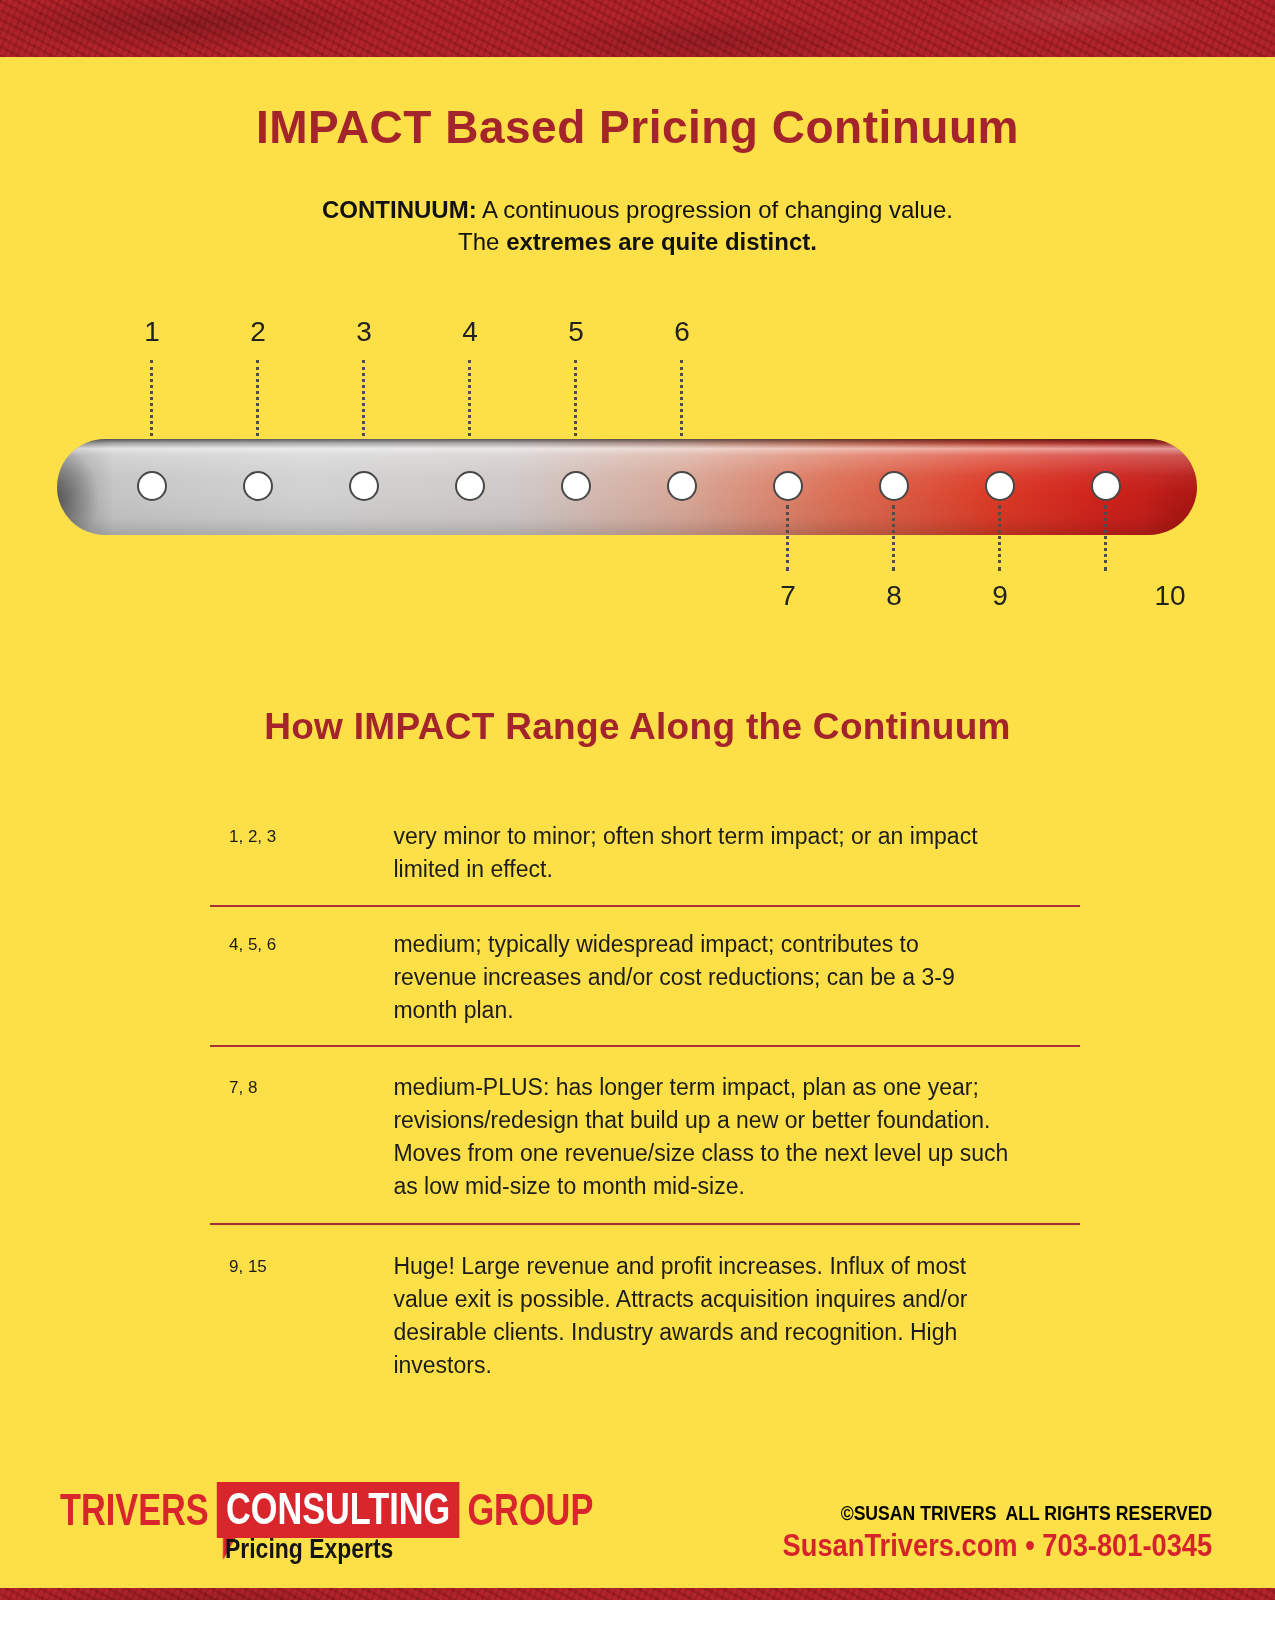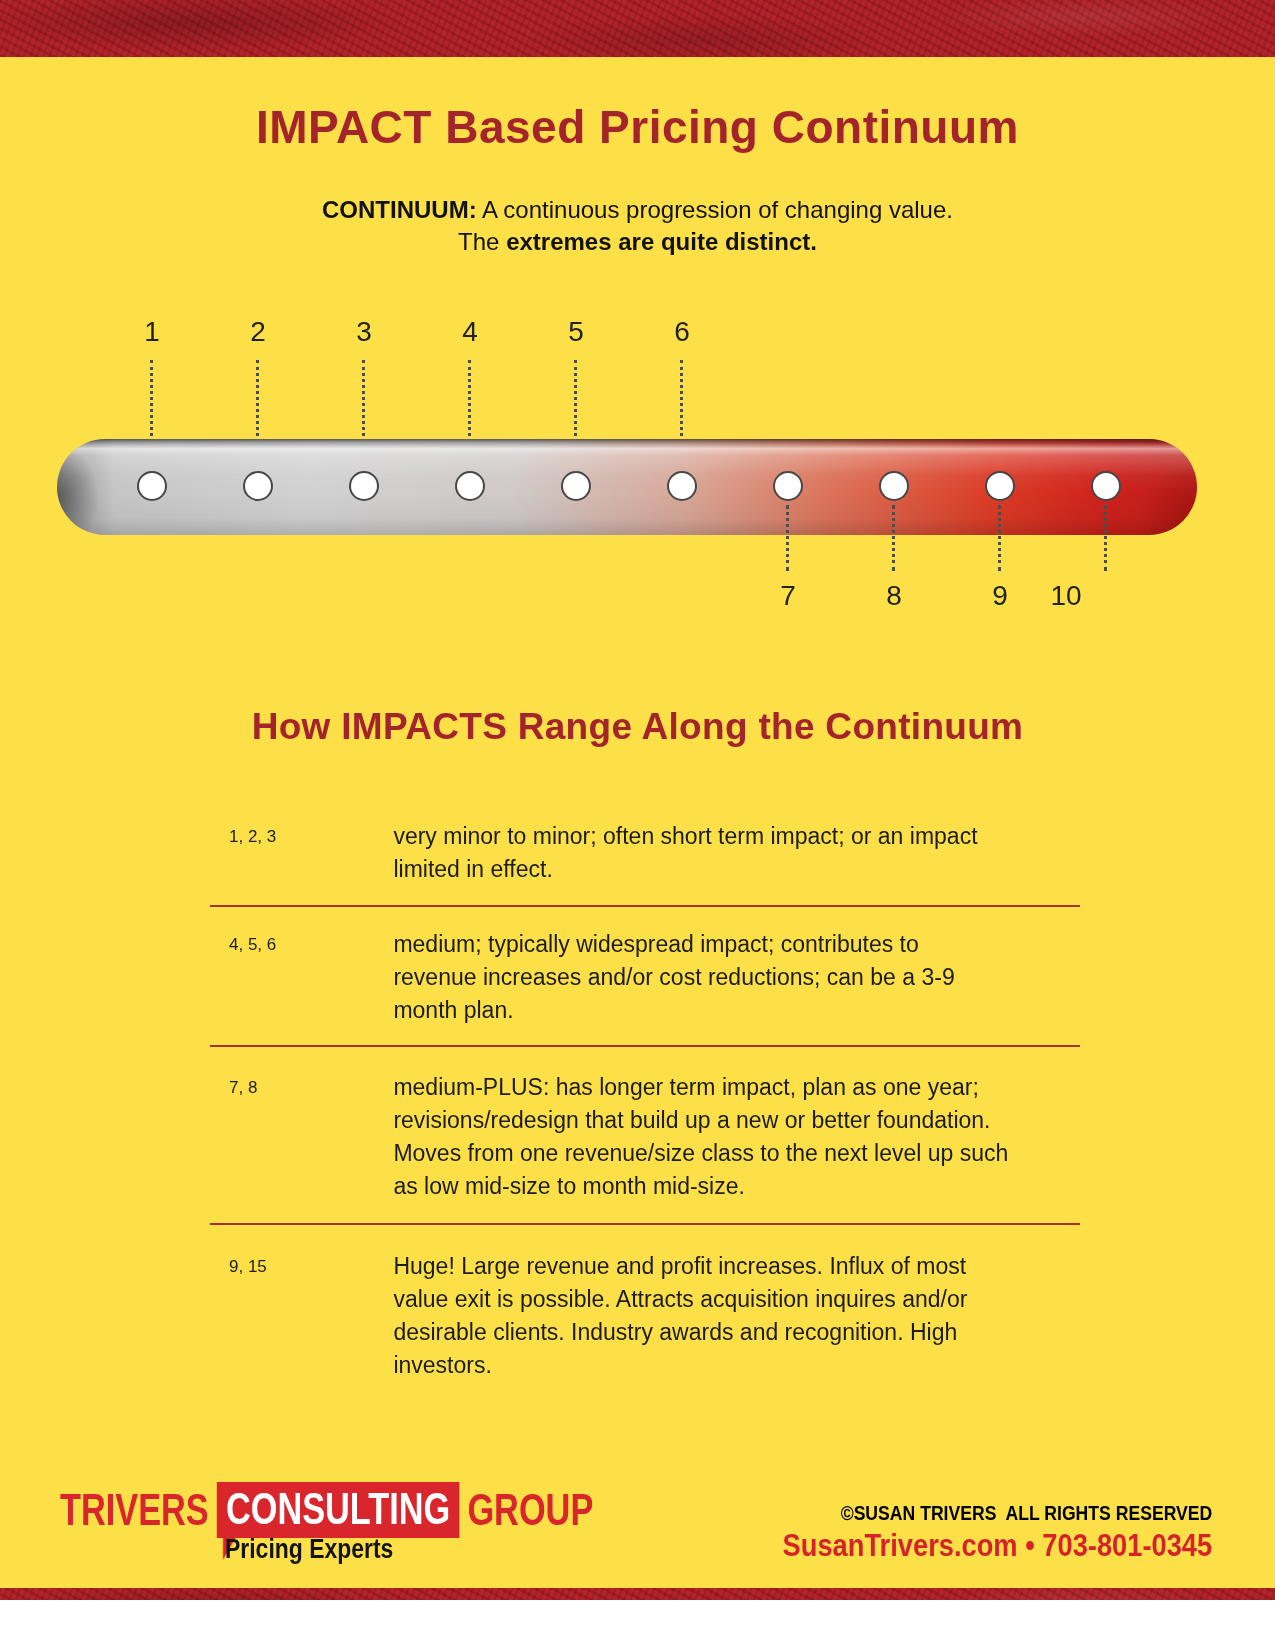--- a/index.html
+++ b/index.html
@@ -116,23 +116,23 @@
   <div class="dot" style="left:1091px"></div>
 
   <div class="leader leader-bottom" style="left:786px"></div>
   <div class="leader leader-bottom" style="left:892px"></div>
   <div class="leader leader-bottom" style="left:998px"></div>
   <div class="leader leader-bottom" style="left:1104px"></div>
 
   <div class="scale-num num-bottom" style="left:758px">7</div>
   <div class="scale-num num-bottom" style="left:864px">8</div>
   <div class="scale-num num-bottom" style="left:970px">9</div>
-  <div class="scale-num num-bottom" style="left:1036px">10</div>
+  <div class="scale-num num-bottom" style="left:1140px">10</div>
 
-  <div class="section-heading">How IMPACTS Range Along the Continuum</div>
+  <div class="section-heading">How IMPACT Range Along the Continuum</div>
 
   <div class="impact-row" style="top:820px">
     <div class="range">1, 2, 3</div>
     <div class="desc">
       <span>very minor to minor; often short term impact; or an impact</span>
       <span>limited in effect.</span>
     </div>
   </div>
   <div class="sep" style="top:905px"></div>
 

